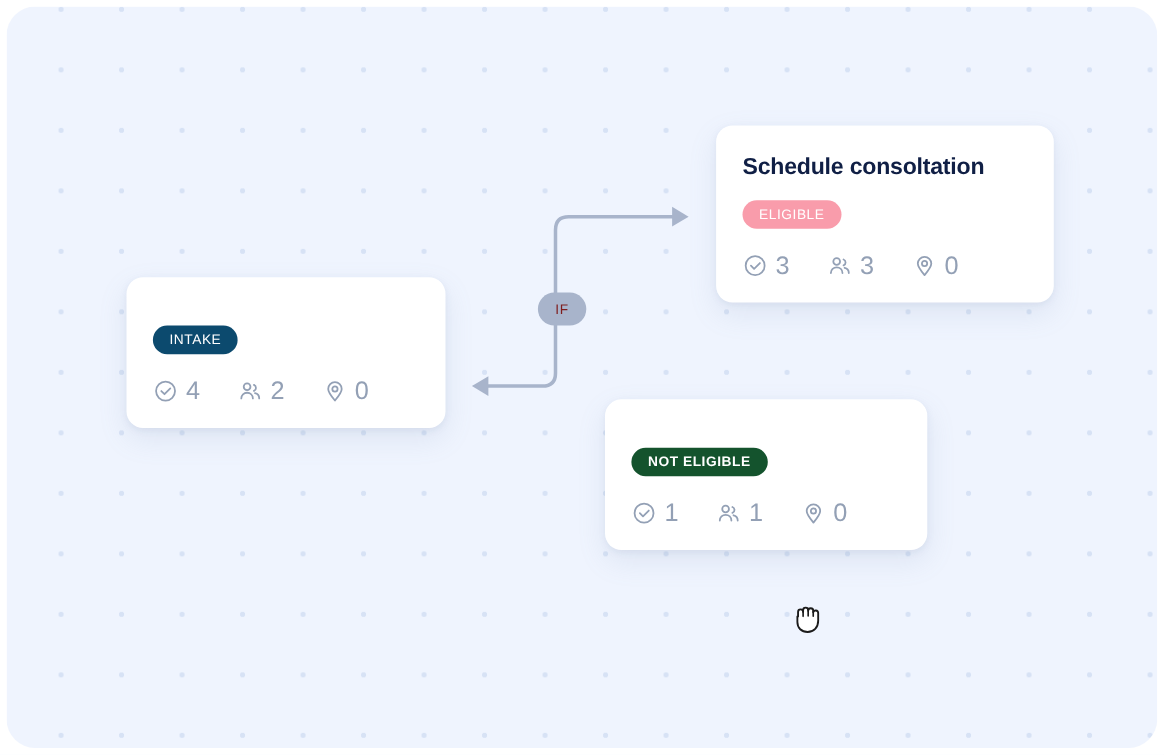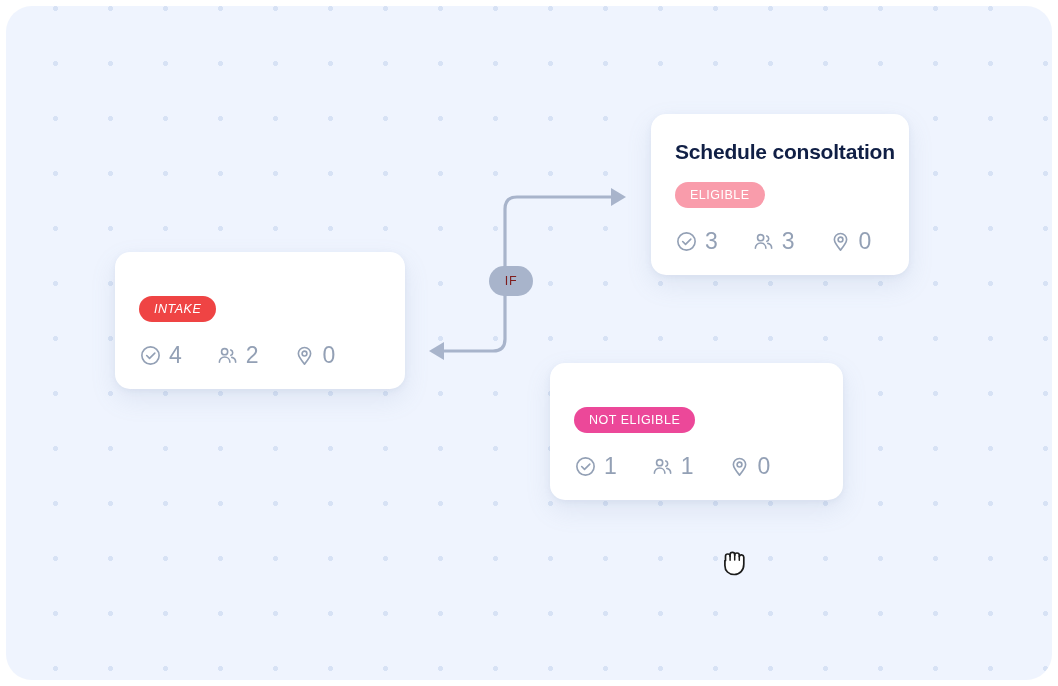--- a/index.html
+++ b/index.html
@@ -108,21 +108,21 @@
     margin-right: 7px;
   }
   .stat-value {
     font-size: 23px;
     color: #93a0b5;
     line-height: 1;
   }
 
   
   #node-intake   { left: 109px; top: 246px; width: 290px; }
-  #node-schedule { left: 645px; top: 108px; width: 258px; }
+  #node-schedule { left: 645px; top: 108px; width: 307px; }
   #node-message  { left: 544px; top: 357px; width: 293px; }
 
   
   #cursor {
     position: absolute;
     left: 713px;
     top: 537px;
     width: 34px;
     height: 36px;
   }
@@ -139,21 +139,21 @@
 
     <path d="M 499 265 L 499 333 Q 499 345 487 345 L 437 345" fill="none" stroke="#a8b4cb" stroke-width="3.2" stroke-linecap="round"></path>
     <polygon points="438,336 423,345 438,354" fill="#a8b4cb"></polygon>
   </svg>
 
   <div class="if-pill">
     <span>IF</span>
   </div>
 
   <div class="node" id="node-intake">
-    <div class="node-badge" style="background:#ef4444;font-style:italic;">
+    <div class="node-badge" style="background:#0c4a6e;">
       <span>INTAKE</span>
     </div>
     <div class="node-stats">
       <div class="stat">
         <span class="stat-icon">
           <svg viewBox="0 0 24 24" fill="none" stroke="#93a0b5" stroke-width="1.7" stroke-linecap="round" stroke-linejoin="round">
             <circle cx="12" cy="12" r="9"></circle>
             <polyline points="8,12 11,15 16.5,9.5"></polyline>
           </svg>
         </span>
@@ -214,21 +214,21 @@
             <path d="M12 21c4.2-5 6.4-8.2 6.4-11A6.4 6.4 0 0 0 5.6 10c0 2.8 2.2 6 6.4 11z"></path>
             <circle cx="12" cy="10" r="2.5"></circle>
           </svg>
         </span>
         <span class="stat-value">0</span>
       </div>
     </div>
   </div>
 
   <div class="node" id="node-message">
-    <div class="node-badge" style="background:#ec4899;">
+    <div class="node-badge" style="background:#14532d;font-weight:bold;">
       <span>NOT ELIGIBLE</span>
     </div>
     <div class="node-stats">
       <div class="stat">
         <span class="stat-icon">
           <svg viewBox="0 0 24 24" fill="none" stroke="#93a0b5" stroke-width="1.7" stroke-linecap="round" stroke-linejoin="round">
             <circle cx="12" cy="12" r="9"></circle>
             <polyline points="8,12 11,15 16.5,9.5"></polyline>
           </svg>
         </span>

